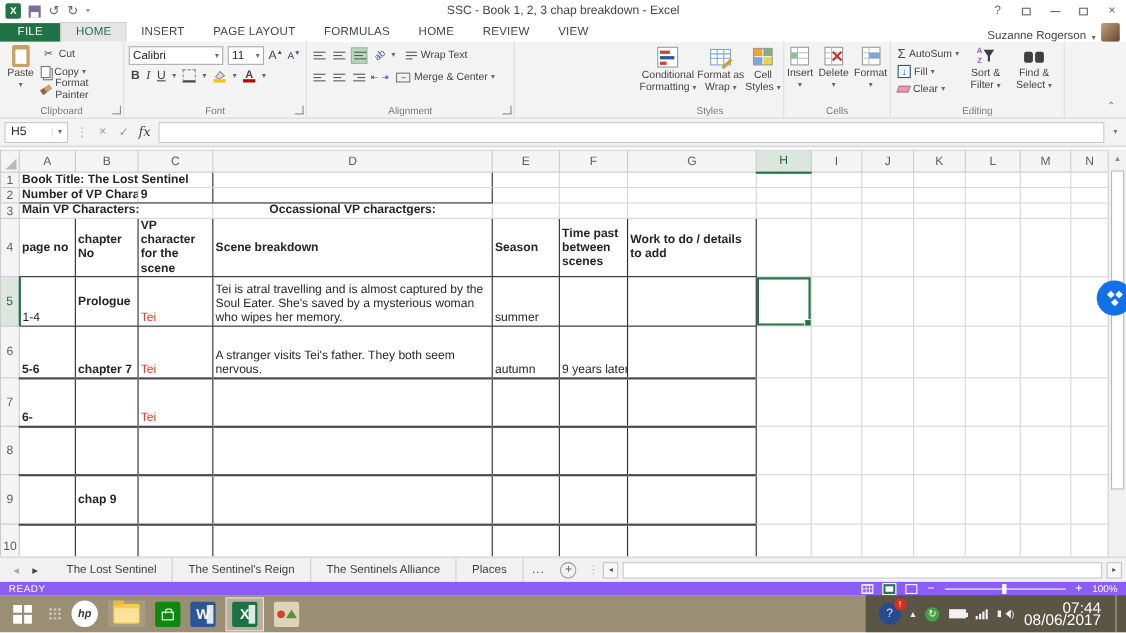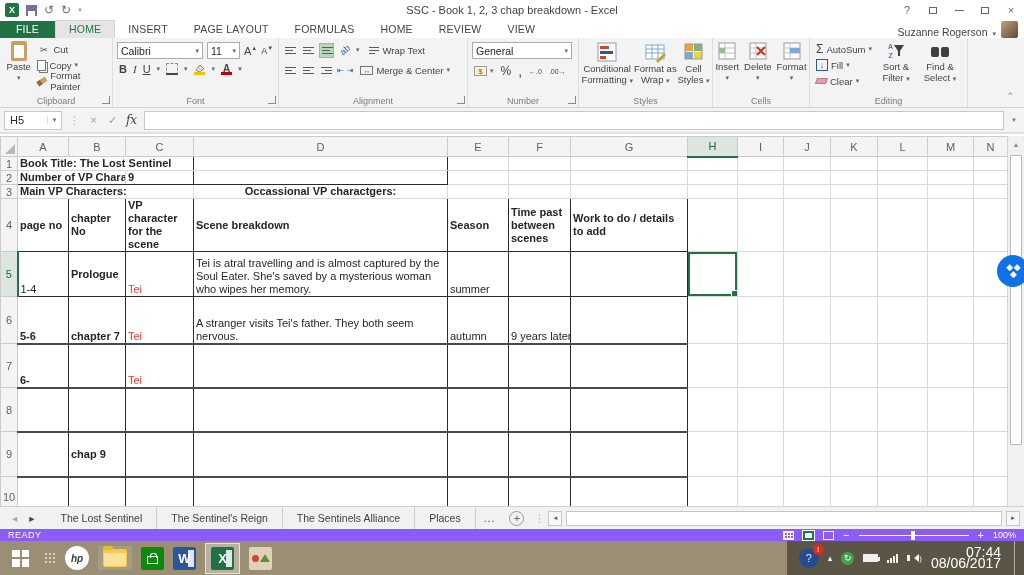--- a/index.html
+++ b/index.html
@@ -318,40 +318,20 @@
       <span class="sbtn" style="margin-left:4px">
           <span style="width:13px;height:9px;border:1px solid #777;display:inline-flex;align-items:center;justify-content:center;font-size:7px;color:#2b579a">↔</span>
           <span>Merge &amp; Center</span>
           <span class="car">▾</span>
         </span>
     </div>
     <span class="glabel">Alignment</span>
     <span class="dlg"></span>
   </div>
 
-  <div class="grp" style="left:468px;width:111px">
-    <div class="row1">
-        <div class="combo" style="width:100px">
-          <span>General</span>
-          <span class="car">▾</span>
-        </div>
-      </div>
-    <div class="row2" style="gap:7px">
-      <span class="sbtn">
-          <span style="width:13px;height:10px;border:1px solid #999;background:#fdf3d1;font-size:8px;display:inline-flex;align-items:center;justify-content:center;color:#7a6a20">$</span>
-          <span class="car">▾</span>
-        </span>
-      <span style="font-size:12px;color:#444">%</span>
-      <span style="font-size:14px;color:#444;line-height:8px">,</span>
-      <span style="font-size:7px;color:#444">←.0</span>
-      <span style="font-size:7px;color:#444">.00→</span>
-    </div>
-    <span class="glabel">Number</span>
-    <span class="dlg"></span>
-  </div>
 
   <div class="grp" style="left:579px;width:134px;display:flex;justify-content:space-around;padding:0 2px">
     <div class="bigbtn">
       <svg width="22" height="22">
           <rect x="2" y="2" width="18" height="18" fill="#fff" stroke="#9a9a9a"></rect>
           <rect x="4" y="5" width="9" height="3" fill="#d0452f"></rect>
           <rect x="4" y="10" width="13" height="3" fill="#2b579a"></rect>
           <rect x="4" y="15" width="6" height="3" fill="#d0452f"></rect>
         </svg>
       <span>Conditional</span>

